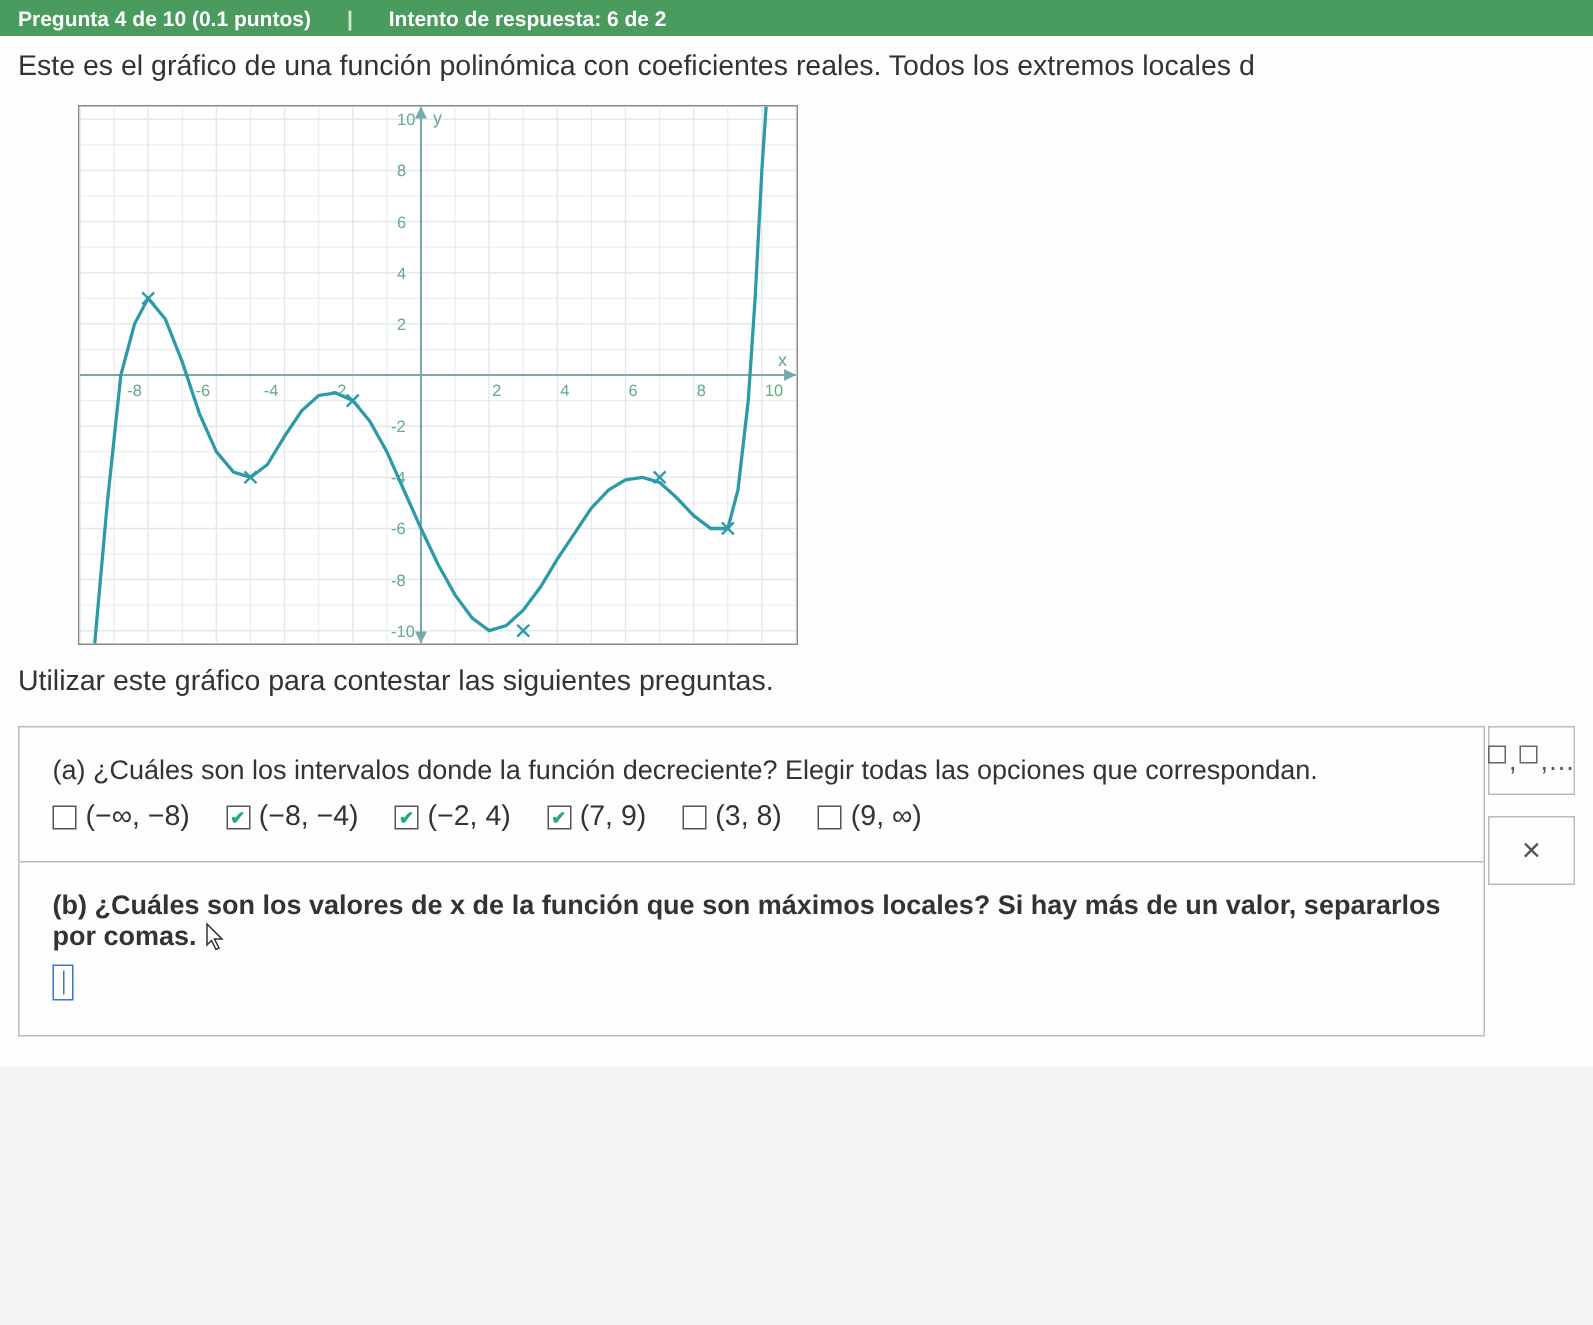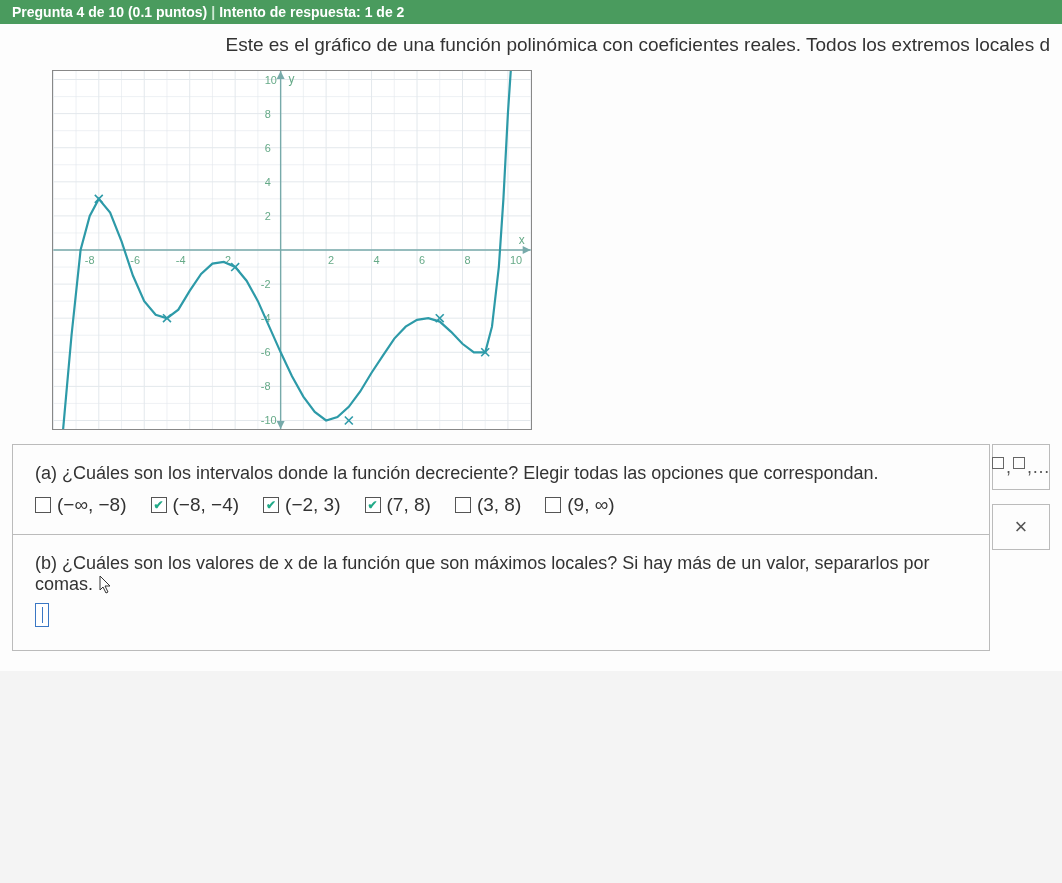--- a/index.html
+++ b/index.html
@@ -11,26 +11,26 @@
     height: 883px;
     overflow: hidden;
   }
   .header-bar {
     background: #4a9b5e;
     color: #fff;
     padding: 4px 12px;
     font-size: 14px;
     font-weight: bold;
     display: flex;
-    gap: 4px;
+    gap: 24px;
     align-items: center;
   }
   .header-bar .col-sep { color: #cde8d2; }
   .content { background: #fdfdfd; padding: 10px 12px 20px 12px; }
-  .prompt { font-size: 19px; color: #333; margin-bottom: 14px; text-align: right; }
+  .prompt { font-size: 19px; color: #333; margin-bottom: 14px; }
   .graph-box {
     width: 480px; height: 360px;
     border: 1px solid #888;
     background: #fff;
     margin: 0 0 14px 40px;
     position: relative;
   }
   .graph-svg { width: 100%; height: 100%; display: block; }
   .sub-prompt { font-size: 19px; color: #333; margin: 6px 0 18px 0; }
   .qa-row { display: flex; gap: 2px; align-items: flex-start; }
@@ -38,21 +38,21 @@
     flex: 1;
     border: 1px solid #bbb;
     background: #fdfdfd;
   }
   .qa-section {
     padding: 18px 22px 18px 22px;
     border-bottom: 1px solid #bbb;
     font-size: 18px;
     color: #333;
   }
-  .qa-section:last-child { border-bottom: none; }
+  .qa-section:last-child { border-bottom: none; font-weight: bold; }
   .opts { margin-top: 10px; display: flex; flex-wrap: wrap; gap: 18px 24px; align-items: center; }
   .opt { display: inline-flex; align-items: center; gap: 6px; font-size: 19px; }
   .chk {
     width: 16px; height: 16px; border: 1.5px solid #555; background: #fff;
     display: inline-flex; align-items: center; justify-content: center;
     font-size: 12px; color: #2c6; cursor: pointer;
   }
   .chk.checked::after { content: "✔"; color: #2a8; font-weight: bold; }
   .tool-col { width: 58px; display: flex; flex-direction: column; gap: 14px; align-items: stretch; }
   .tool-btn {
@@ -73,21 +73,21 @@
   .cursor-ptr {
     position: absolute; width: 16px; height: 20px; pointer-events: none;
   }
 </style>
 </head>
 <body>
 
 <div class="header-bar">
   <span>Pregunta 4 de 10 (0.1 puntos)</span>
   <span class="col-sep">|</span>
-  <span>Intento de respuesta: 1 de 2</span>
+  <span>Intento de respuesta: 6 de 2</span>
 </div>
 
 <div class="content">
   <p class="prompt">Este es el gráfico de una función polinómica con coeficientes reales. Todos los extremos locales d</p>
 
   <div class="graph-box">
     <svg class="graph-svg" viewBox="0 0 480 360">
       <g id="grid">
           <line x1="0" y1="0" x2="0" y2="360" stroke="#e3e8ec" stroke-width="1"></line>
           <line x1="22.857142857142854" y1="0" x2="22.857142857142854" y2="360" stroke="#e3e8ec" stroke-width="0.6"></line>
@@ -186,42 +186,43 @@
           <g stroke="#2d9aa8" stroke-width="1.6">
             <line x1="430.2857142857143" y1="278.8571428571429" x2="438.2857142857143" y2="286.8571428571429"></line>
             <line x1="430.2857142857143" y1="286.8571428571429" x2="438.2857142857143" y2="278.8571428571429"></line>
           </g>
         </g>
       <text id="ylabel" font-size="12" fill="#6a8" x="236.57142857142856" y="12">y</text>
       <text id="xlabel" font-size="12" fill="#6a8" x="468" y="174">x</text>
     </svg>
   </div>
 
+  <p class="sub-prompt">Utilizar este gráfico para contestar las siguientes preguntas.</p>
 
   <div class="qa-row">
     <div class="qa-box">
 
       <div class="qa-section">
         <div>(a) ¿Cuáles son los intervalos donde la función decreciente? Elegir todas las opciones que correspondan.</div>
         <div class="opts" id="opts-a">
             <span class="opt">
               <span class="chk"></span>
               <span>(−∞, −8)</span>
             </span>
             <span class="opt">
               <span class="chk checked"></span>
               <span>(−8, −4)</span>
             </span>
             <span class="opt">
               <span class="chk checked"></span>
-              <span>(−2, 3)</span>
+              <span>(−2, 4)</span>
             </span>
             <span class="opt">
               <span class="chk checked"></span>
-              <span>(7, 8)</span>
+              <span>(7, 9)</span>
             </span>
             <span class="opt">
               <span class="chk"></span>
               <span>(3, 8)</span>
             </span>
             <span class="opt">
               <span class="chk"></span>
               <span>(9, ∞)</span>
             </span>
           </div>

